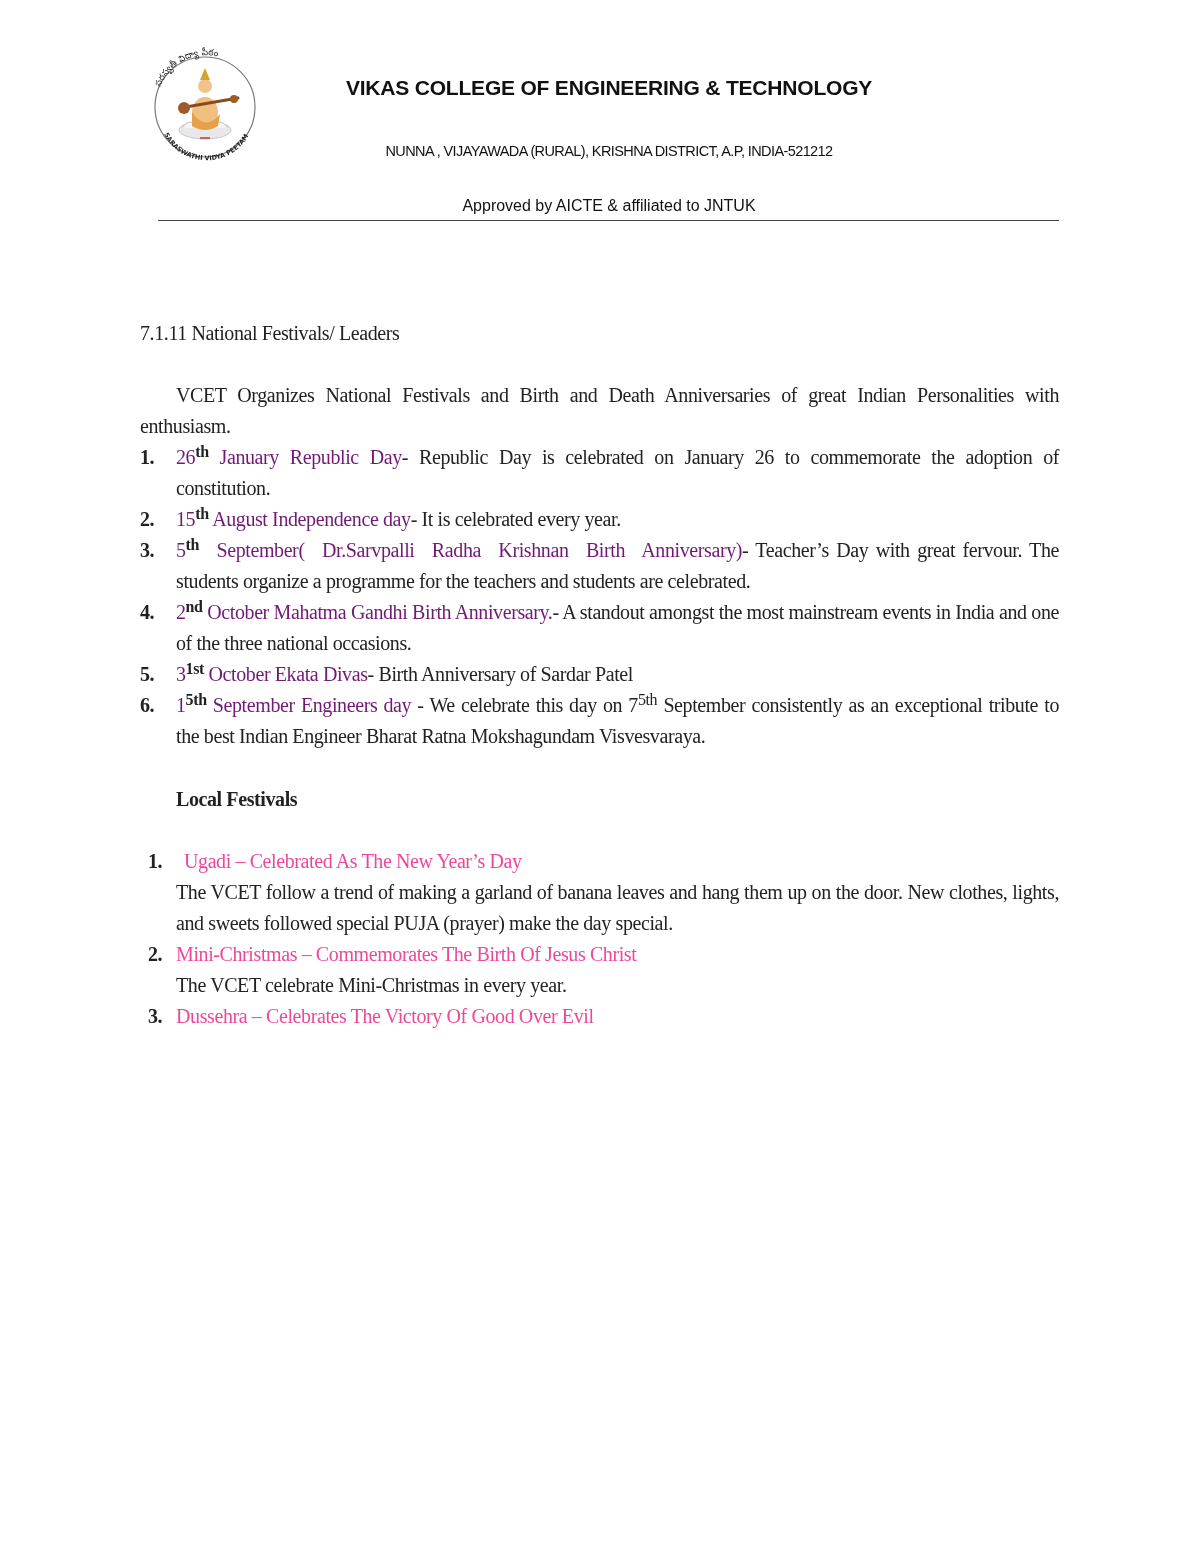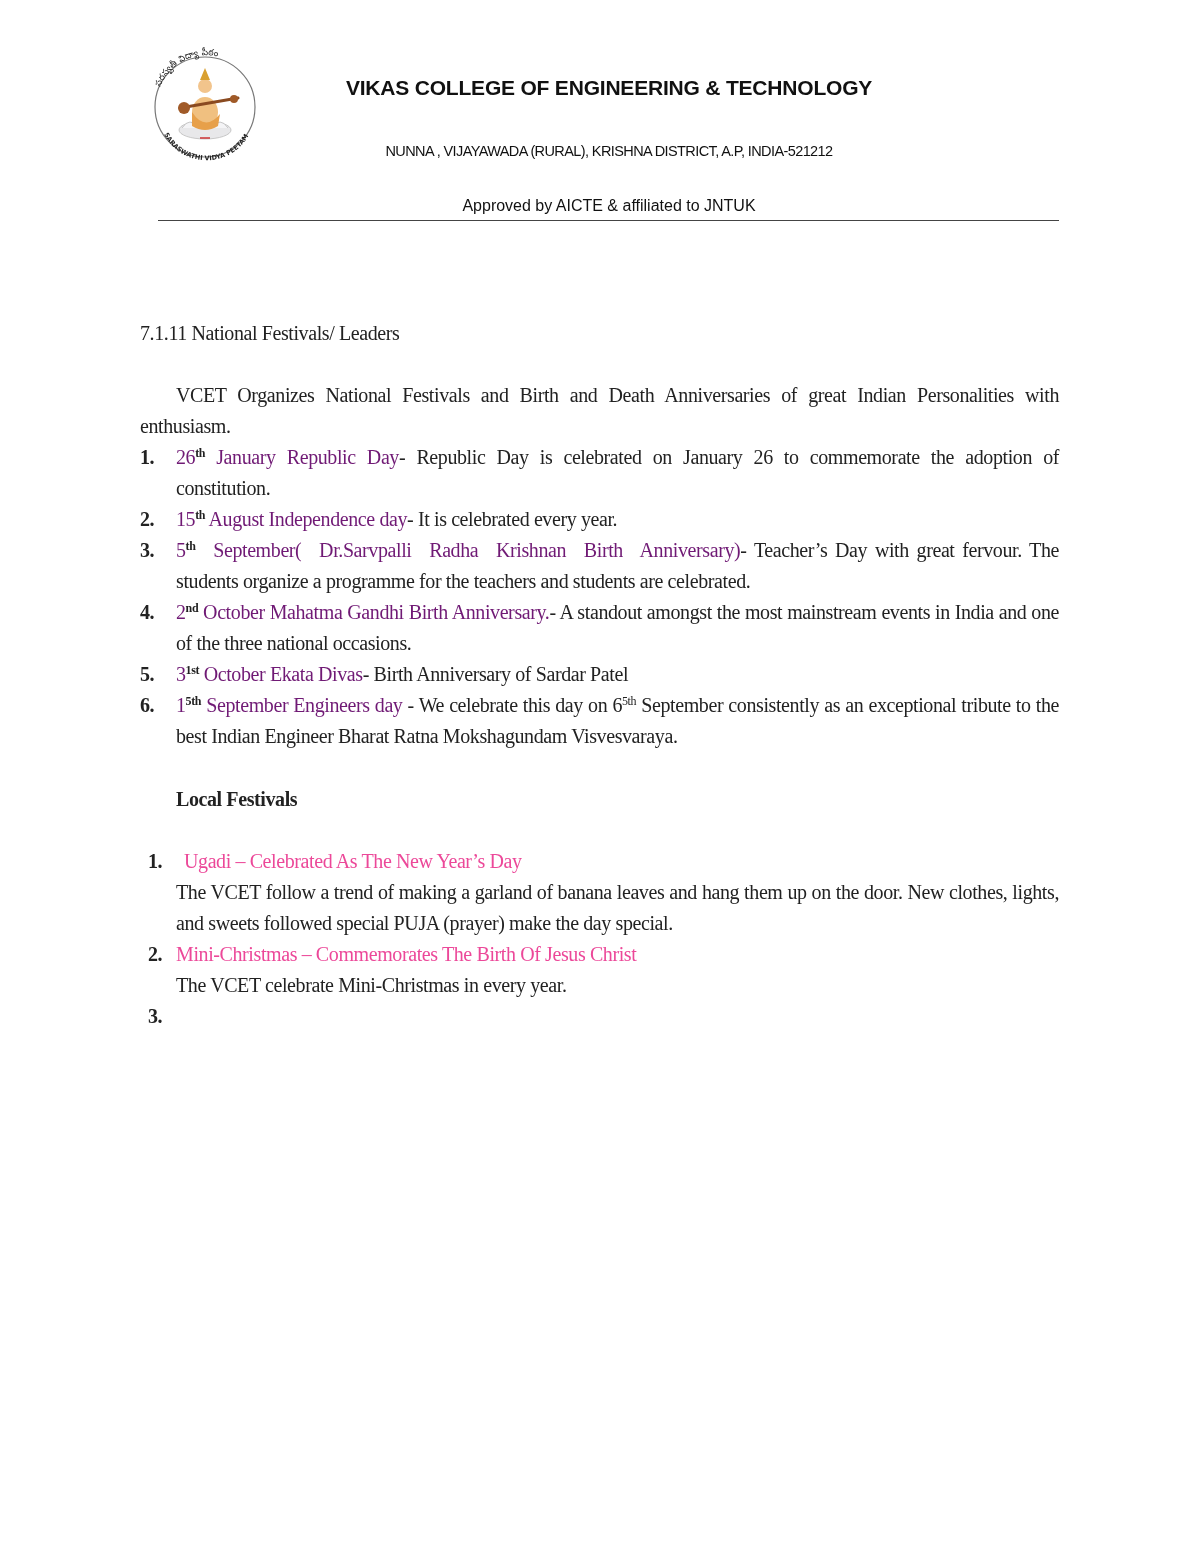--- a/index.html
+++ b/index.html
@@ -19,21 +19,21 @@
   
   .content { position: absolute; left: 140px; top: 318px; width: 919px;
     font-family: "Liberation Serif", serif; font-size: 20px; line-height: 31px; color: #222; letter-spacing: -0.4px; }
   .section-title { font-weight: normal; margin: 0; height: 31px; }
   .gap { height: 31px; }
   .intro { text-align: justify; text-indent: 36px; margin: 0; }
   ol.nat { margin: 0; padding: 0; list-style: none; }
   ol.nat li { position: relative; padding-left: 36px; text-align: justify; }
   ol.nat li .num { position: absolute; left: 0; top: 0; font-weight: bold; }
   b { font-weight: normal; color: #701a75; }
-  sup { font-size: 12px; line-height: 0; vertical-align: 7px; font-weight: bold; }
+  sup { font-size: 16px; line-height: 0; vertical-align: 7px; font-weight: bold; }
   sup.plain { font-weight: normal; }
   .local-title { font-weight: bold; padding-left: 36px; margin-top: 32px; height: 31px; }
   ol.loc { margin: 0; padding: 0; list-style: none; }
   ol.loc li { position: relative; padding-left: 36px; text-align: justify; }
   ol.loc li .num { position: absolute; left: 8px; top: 0; font-weight: bold; }
   ol.loc li .title { font-weight: normal; color: #ec4899; }
   ol.loc li .title.first { padding-left: 8px; }
   .desc { display: block; }
 </style>
 </head>
@@ -90,36 +90,37 @@
       <li>
         <span class="num">4.</span>
         <b>2</b><sup>nd</sup><b> October Mahatma Gandhi Birth Anniversary.</b><span>- </span><span>A standout amongst the most mainstream events in India and one of the three national occasions.</span>
       </li>
       <li>
         <span class="num">5.</span>
         <b>3</b><sup>1st</sup><b> October Ekata Divas</b><span>- </span><span>Birth Anniversary of Sardar Patel</span>
       </li>
       <li>
         <span class="num">6.</span>
-        <b>1</b><sup>5th</sup><b> September Engineers day</b><span> - </span><span>We celebrate this day on 6</span><sup class="plain">5th</sup><span> September consistently as an exceptional tribute to the best Indian Engineer Bharat Ratna Mokshagundam Visvesvaraya.</span>
+        <b>1</b><sup>5th</sup><b> September Engineers day</b><span> - </span><span>We celebrate this day on 7</span><sup class="plain">5th</sup><span> September consistently as an exceptional tribute to the best Indian Engineer Bharat Ratna Mokshagundam Visvesvaraya.</span>
       </li>
     </ol>
 
     <div class="local-title">Local Festivals</div>
     <div class="gap"></div>
 
     <ol class="loc">
       <li>
         <span class="num">1.</span>
         <span class="title first">Ugadi – Celebrated As The New Year’s Day</span>
         <span class="desc">The VCET follow a trend of making a garland of banana leaves and hang them up on the door. New clothes, lights, and sweets followed special PUJA (prayer) make the day special.</span>
       </li>
       <li>
         <span class="num">2.</span>
         <span class="title">Mini-Christmas – Commemorates The Birth Of Jesus Christ</span>
         <span class="desc">The VCET celebrate Mini-Christmas in every year.</span>
       </li>
       <li>
         <span class="num">3.</span>
+        <span class="title">Dussehra – Celebrates The Victory Of Good Over Evil</span>
       </li>
     </ol>
   </div>
 </div>
 
 </body></html>

